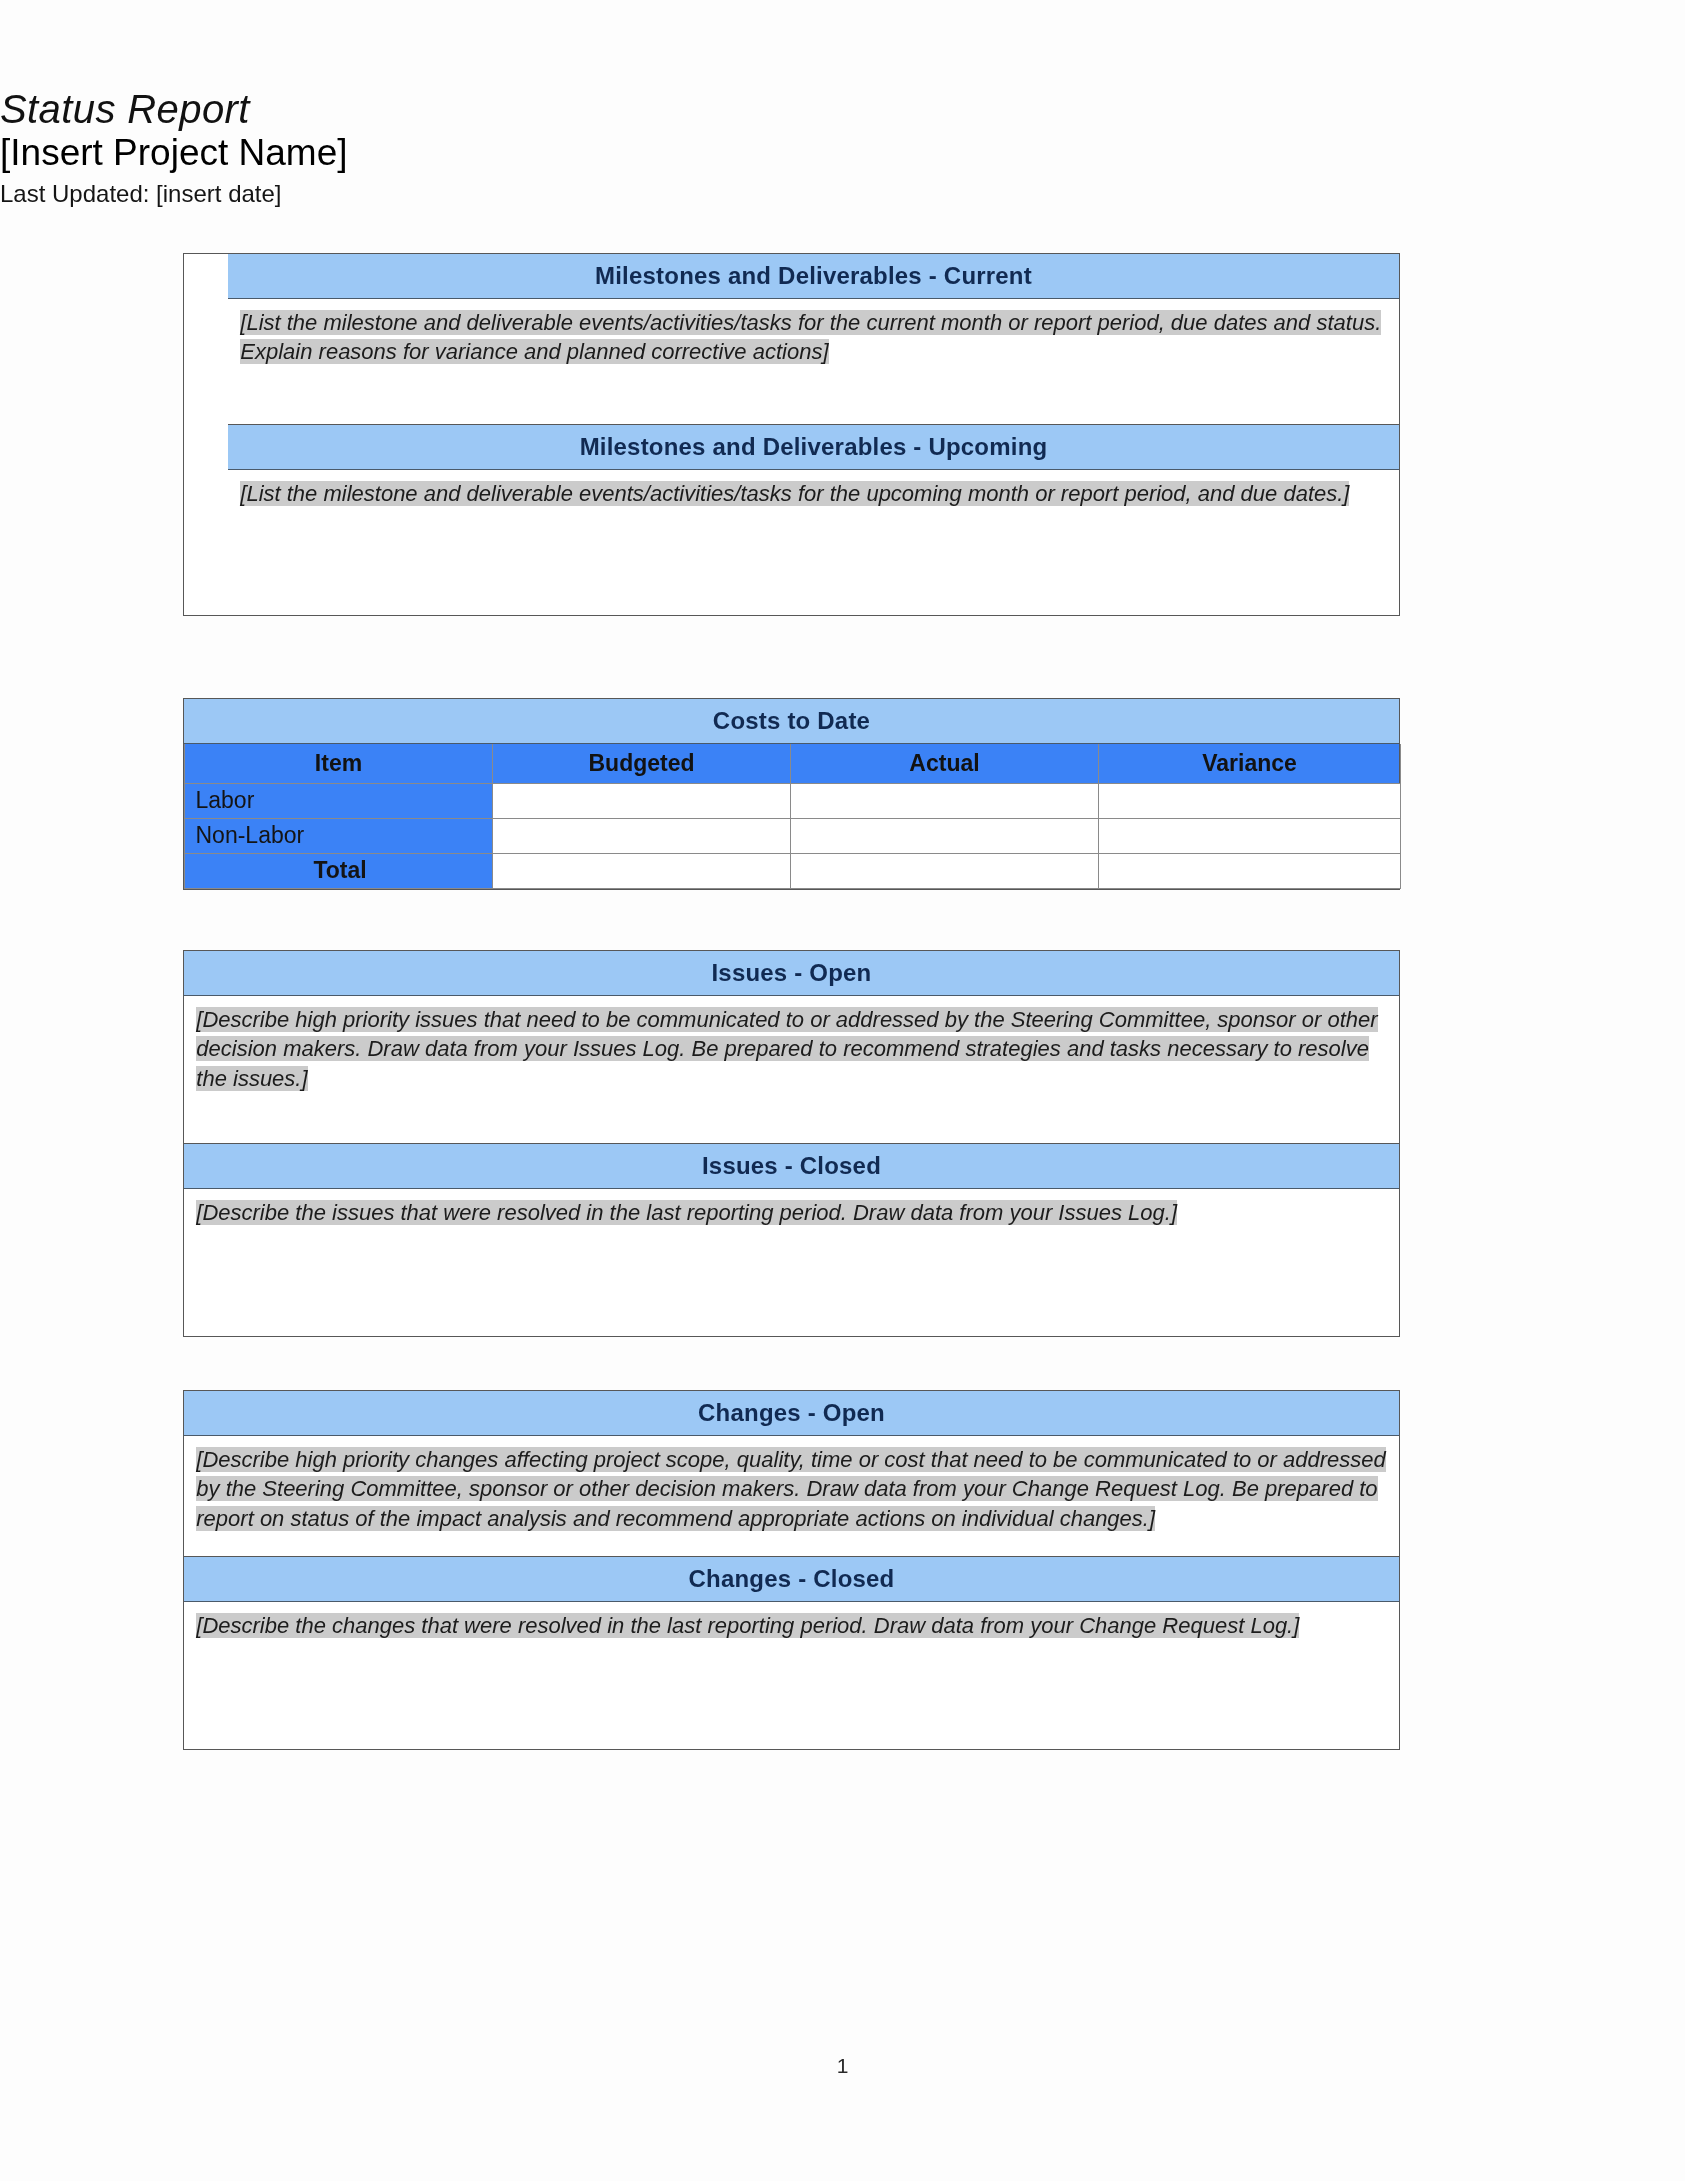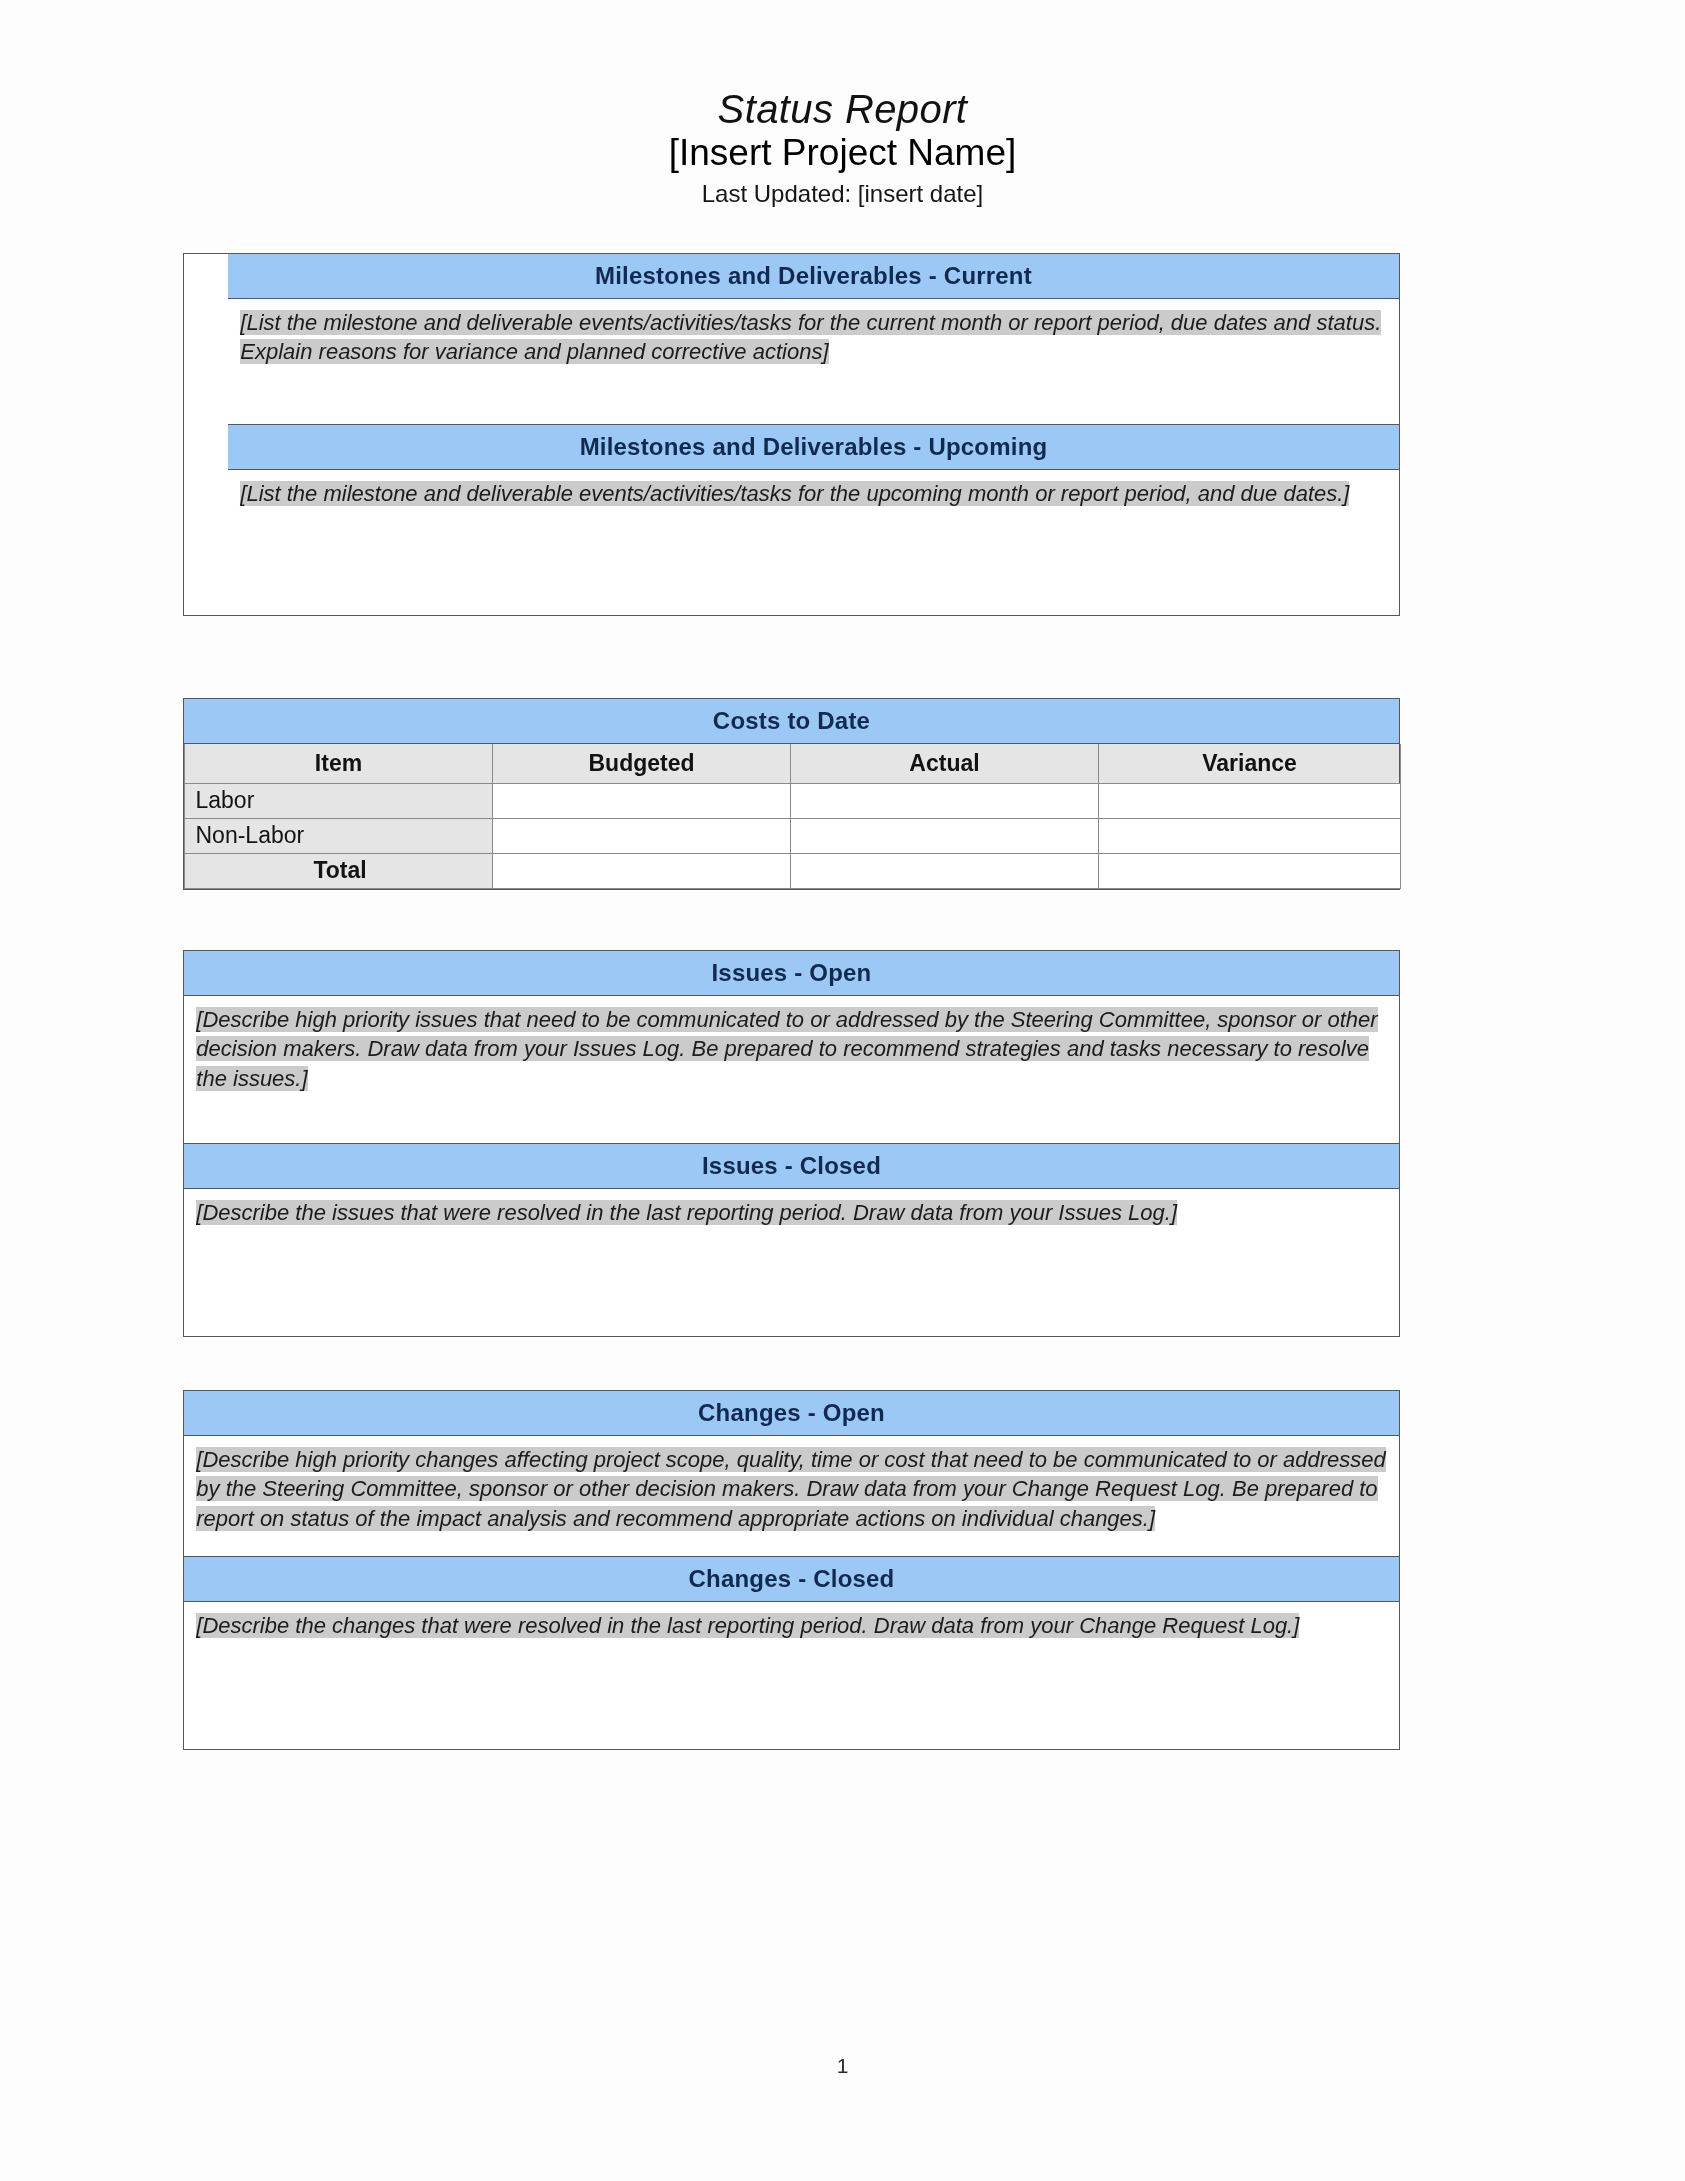--- a/index.html
+++ b/index.html
@@ -23,21 +23,20 @@
     height: 2181px;
     background: #fdfdfd;
   }
 
   
   .title-block {
     position: absolute;
     left: 0;
     top: 88px;
     width: 1685px;
-    text-align: center;
   }
   .doc-title {
     font-size: 40px;
     font-style: italic;
     font-weight: 400;
     letter-spacing: 0.4px;
     line-height: 1.08;
     color: #121212;
   }
   .doc-subtitle {
@@ -93,21 +92,21 @@
     -webkit-box-decoration-break: clone;
   }
 
   
   .costs {
     position: absolute;
     left: 183px;
     width: 1217px;
     box-sizing: border-box;
     border: 1.8px solid #575757;
-    background: #e5e5e5;
+    background: #3b82f6;
     border-collapse: collapse;
   }
   .costs table {
     width: 100%;
     border-collapse: collapse;
     table-layout: fixed;
   }
   .costs col.c1 { width: 308px; }
   .costs col.c2 { width: 298px; }
   .costs col.c3 { width: 308px; }

